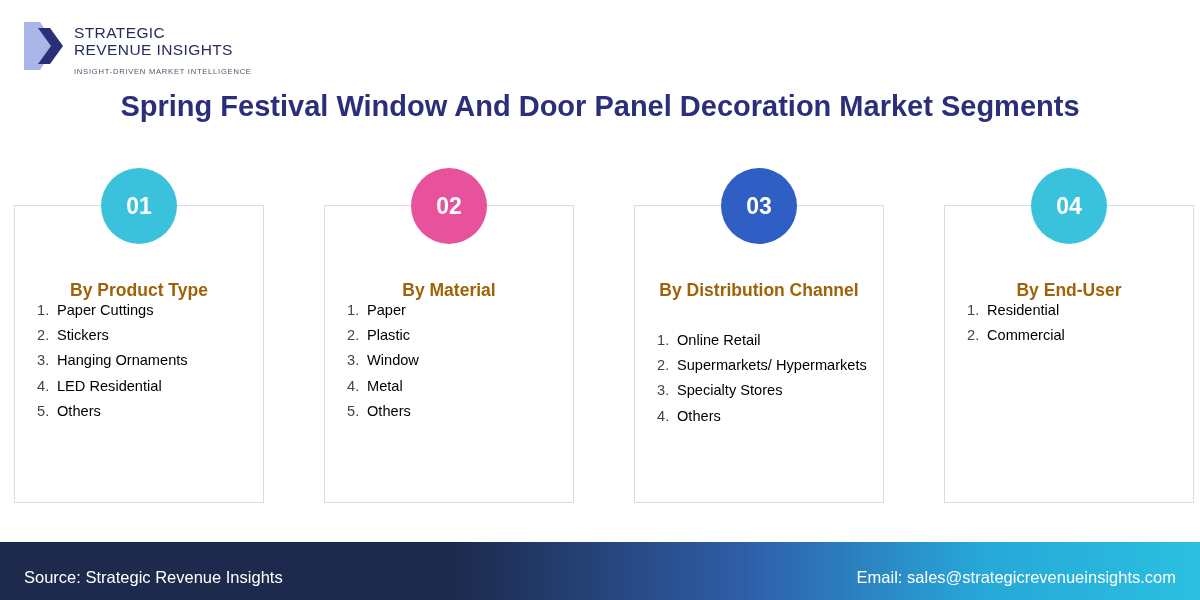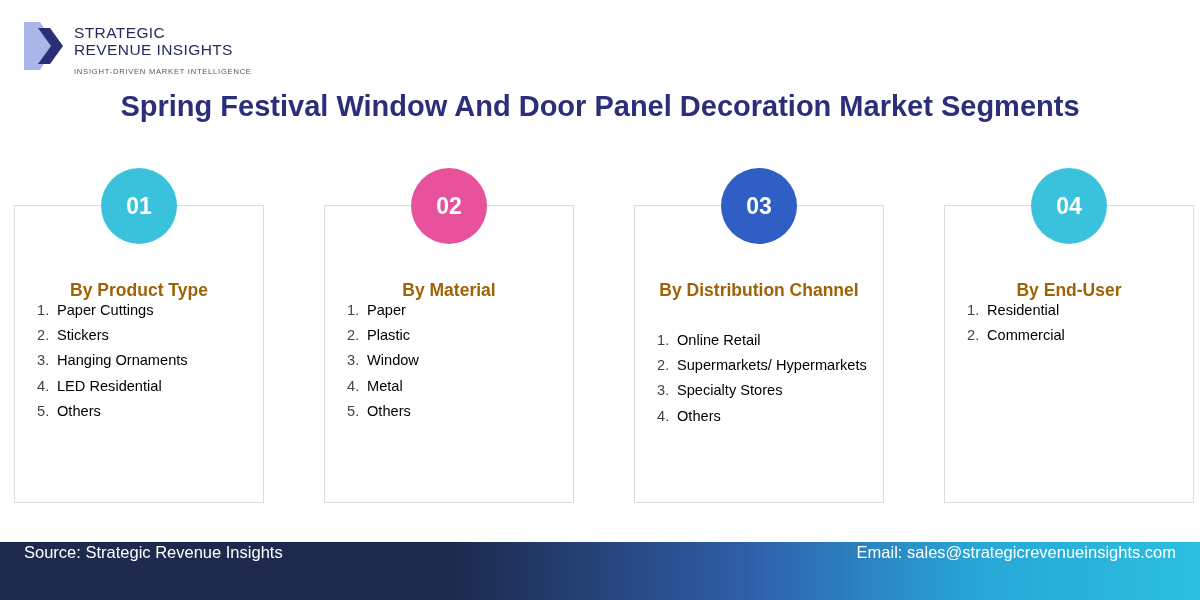--- a/index.html
+++ b/index.html
@@ -132,23 +132,23 @@
 
   
   .footer {
     position: absolute;
     left: 0;
     bottom: 0;
     width: 1200px;
     height: 58px;
     background: linear-gradient(90deg,#1d2a4d 0%,#1d2a4d 38%,#2f5ea8 62%,#27a8d8 82%,#2bbfe0 100%);
     display: flex;
-    align-items: flex-start;
+    align-items: flex-end;
     justify-content: space-between;
-    padding: 1px 24px;
+    padding: 13px 24px;
   }
   .footer-text {
     color: #ffffff;
     font-size: 16.5px;
   }
 </style>
 </head>
 <body>
 
 <div class="page">

